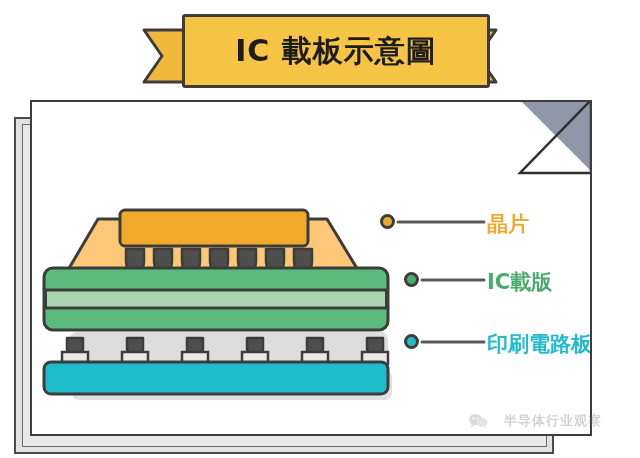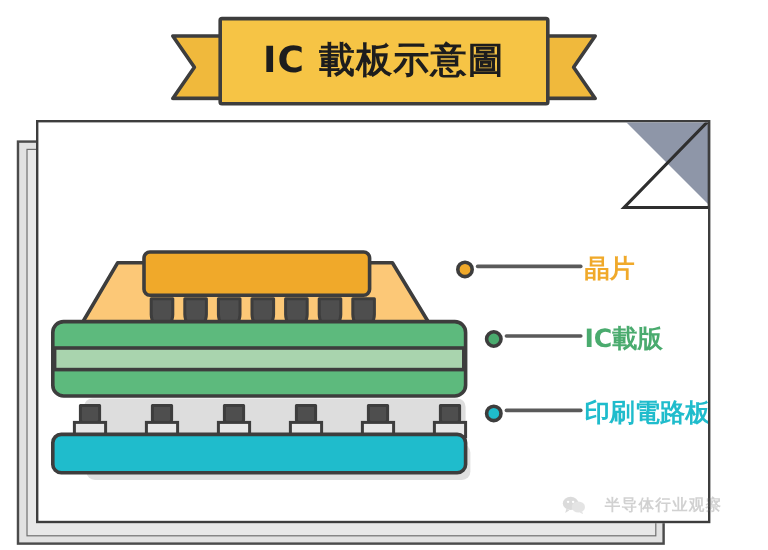--- a/index.html
+++ b/index.html
@@ -49,21 +49,21 @@
   .ribbon-wrap{
     position:absolute; left:140px; top:14px;
     width:360px; height:76px;
   }
   .ribbon-tail{ position:absolute; top:14px; }
   .ribbon-tail svg{ display:block; }
   .tail-l{ left:0; }
   .tail-r{ right:0; }
   .ribbon-main{
     position:absolute; left:42px; top:0;
-    width:276px; height:74px;
+    width:308px; height:74px;
     background:#f5c githubnull;
     text-align:center;
   }
   .ribbon-main{
     background:#f6c445;
     border:3px solid #3d3d3d;
     border-radius:3px;
     display:flex; align-items:center; justify-content:center;
   }
   .ribbon-title{
@@ -71,21 +71,21 @@
     letter-spacing:1px; line-height:1;
     white-space:nowrap;
     font-family:"DejaVu Sans","Liberation Sans",sans-serif;
   }
 
   
   .diagram{ position:absolute; left:0; top:0; width:562px; height:336px; }
 
   
   .legend{ position:absolute; left:0; top:0; width:562px; height:336px; }
-  .legend-row{ position:absolute; display:flex; align-items:center; }
+  .legend-row{ position:absolute; display:flex; align-items:flex-start; }
   .legend-dot{
     width:15px; height:15px; border-radius:50%;
     border:3px solid #3d3d3d; flex:0 0 auto;
   }
   .legend-line{ height:3px; background:#5a5a5a; flex:0 0 auto; }
   .legend-text{
     font-size:21px; font-weight:bold; line-height:1;
     white-space:nowrap;
     font-family:"DejaVu Sans","Liberation Sans",sans-serif;
   }

